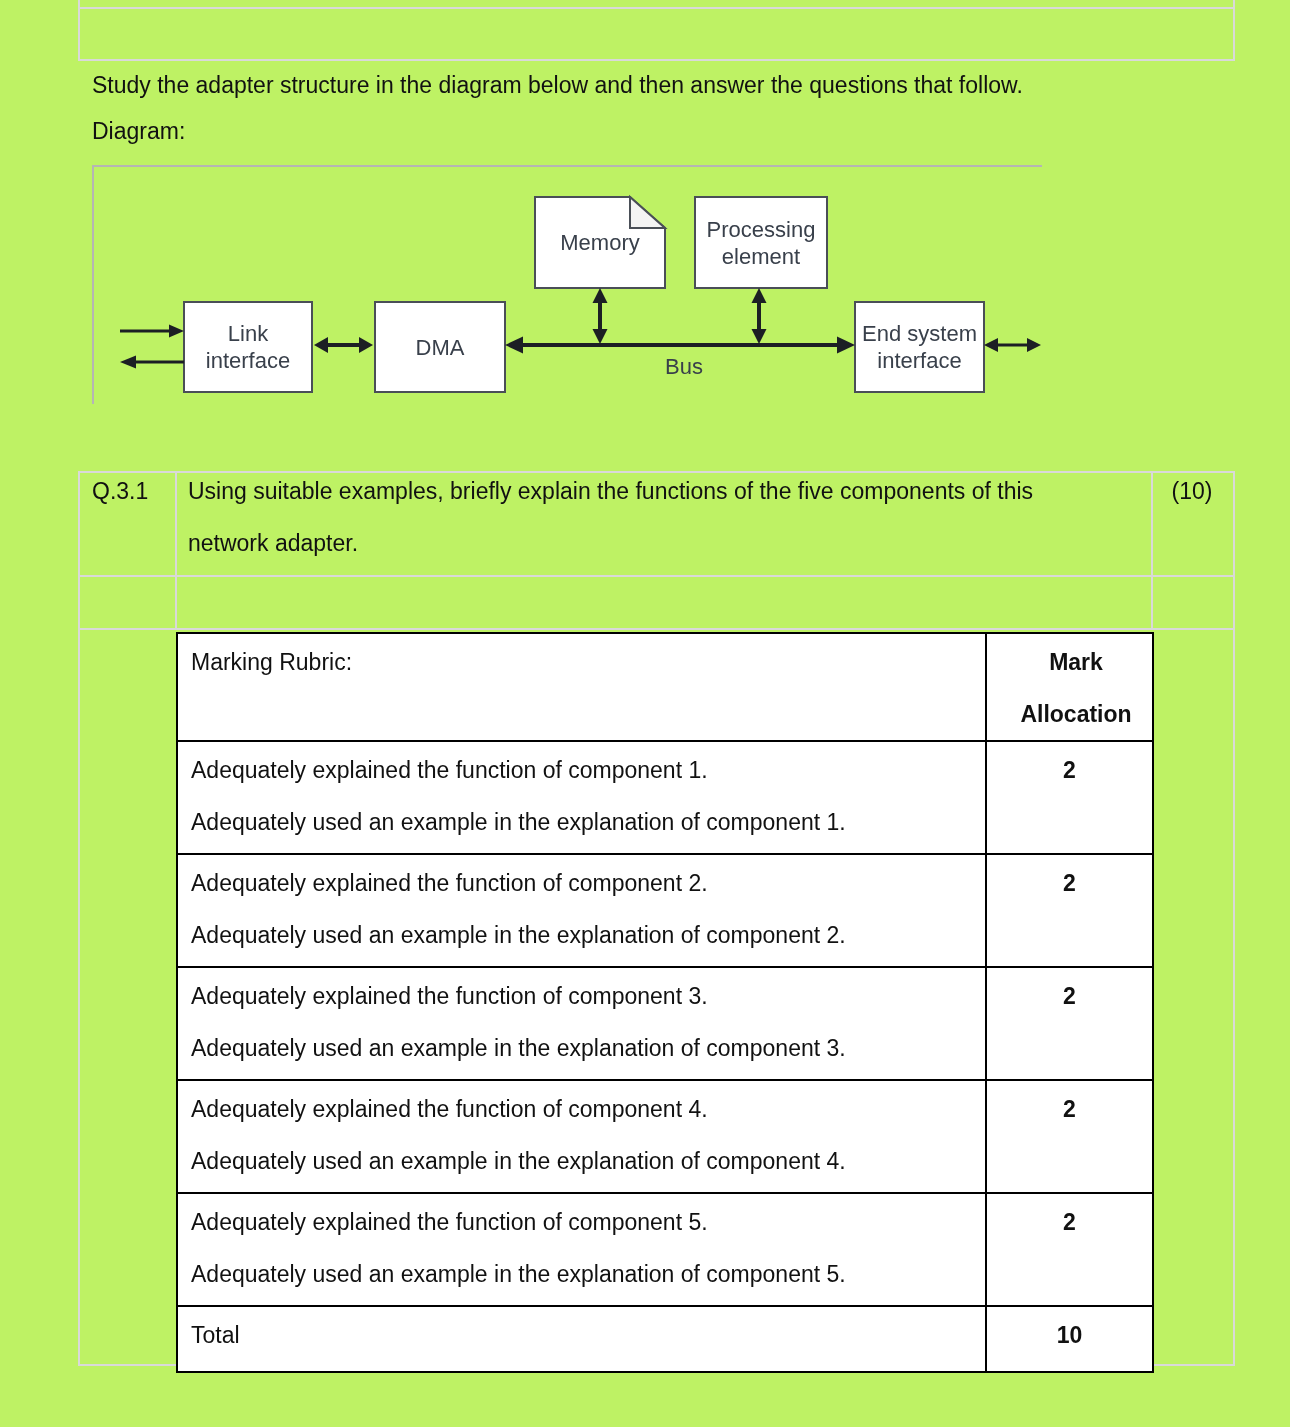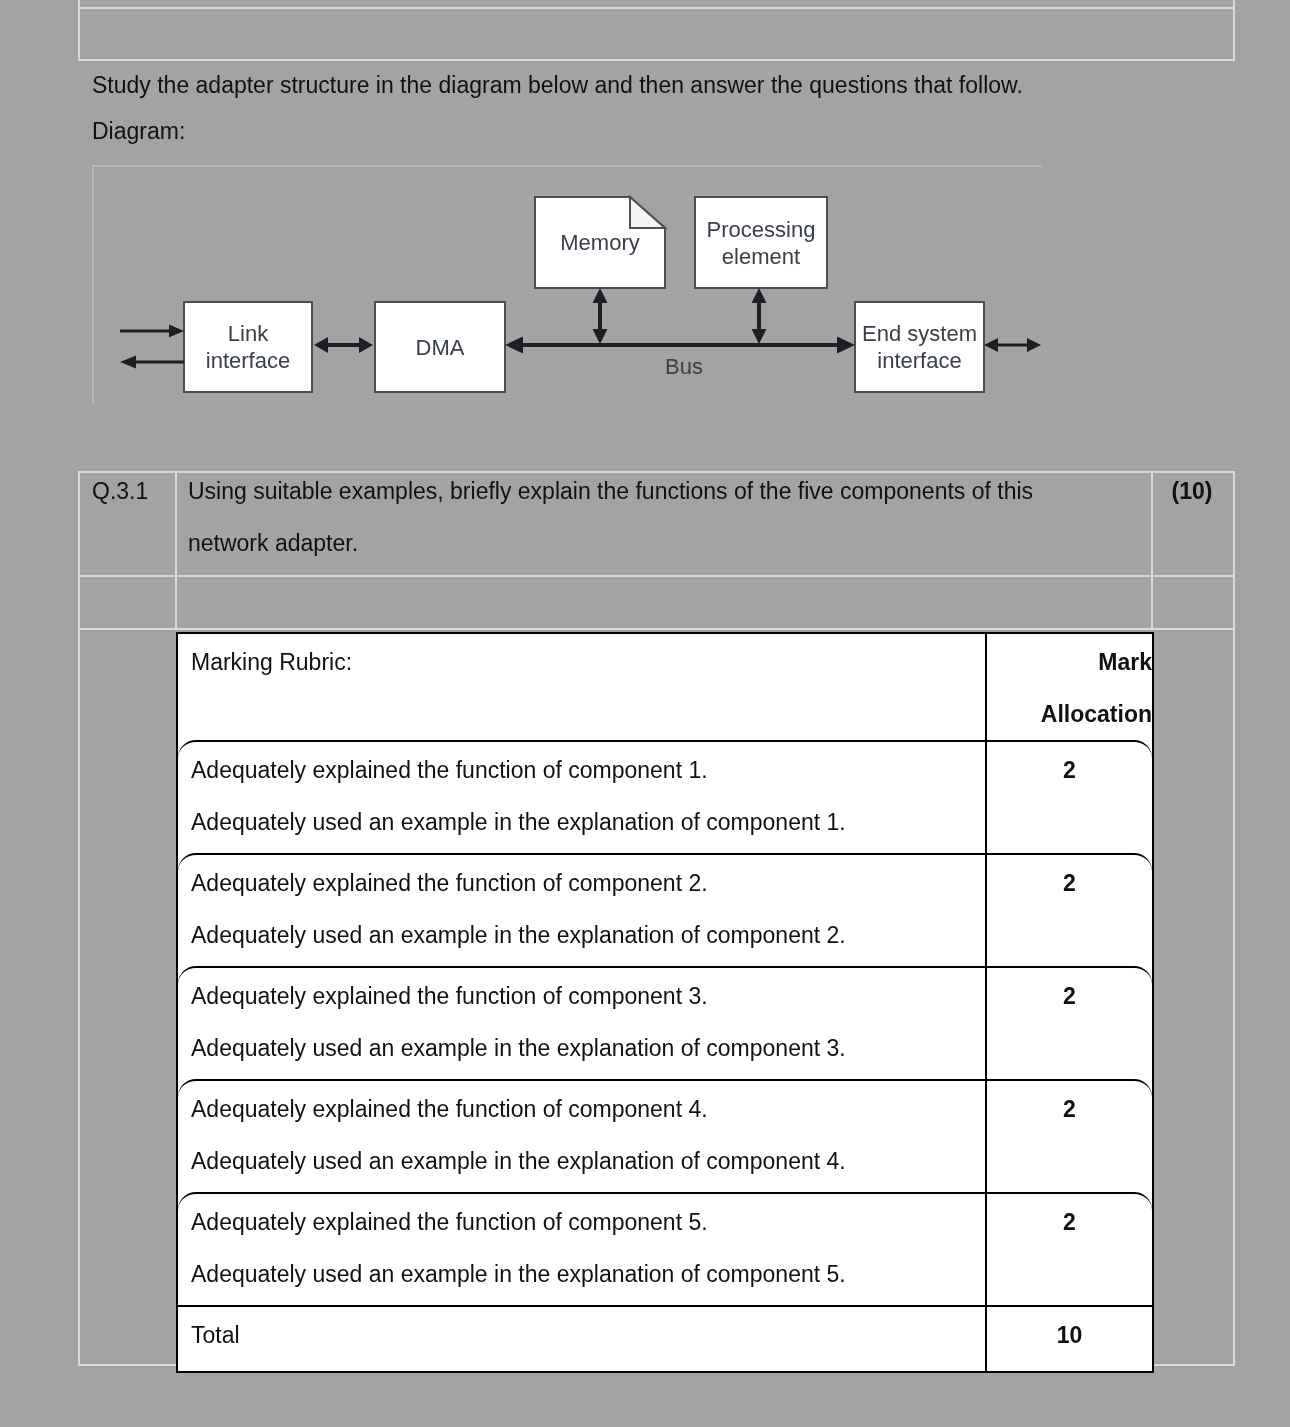--- a/index.html
+++ b/index.html
@@ -1,19 +1,19 @@
 <!DOCTYPE html>
 <html><head>
 <meta charset="utf-8">
 <style>
   html,body{margin:0;padding:0;background:#ffffff;}
   .page{
     position:relative;
     width:1290px;height:1427px;
-    background:#a3a3a3;
+    background:#bef264;
     font-family:"Liberation Sans",sans-serif;
     color:#111111;
     overflow:hidden;
   }
   
   .gl{position:absolute;background:#d9d9d9;}
   .gl.h{height:2px;}
   .gl.v{width:2px;}
   
   .body-text{position:absolute;font-size:23px;line-height:28px;white-space:nowrap;}
@@ -32,32 +32,32 @@
     font-size:22px;line-height:27px;color:#39404b;
   }
   
   .rubric{
     position:absolute;left:176px;top:632px;width:978px;
     border:2px solid #000;box-sizing:border-box;background:#fff;
   }
   .r-row{display:flex;box-sizing:border-box;}
   .r-bt{border-top:2px solid #000;}
   .r-head{height:106px;}
-  .r-item{height:113px;border-radius:18px;}
+  .r-item{height:113px;}
   .r-total{height:66px;}
   .r-main{
     flex:0 0 809px;box-sizing:border-box;border-right:2px solid #000;
     padding:2px 0 0 13px;font-size:23px;line-height:52px;
   }
   .r-main div{white-space:nowrap;}
   .r-mark{
     flex:1;box-sizing:border-box;padding-top:2px;
     font-size:23px;line-height:52px;text-align:center;font-weight:bold;
   }
-  .r-mark.hdr{text-align:right;padding-left:13px;}
+  .r-mark.hdr{text-align:center;padding-left:13px;}
 </style>
 </head>
 <body>
 
 <div class="page">
 
   <div>
     <div class="gl h" style="left:78px;top:7px;width:1157px;"></div>
     <div class="gl h" style="left:78px;top:59px;width:1157px;"></div>
     <div class="gl v" style="left:78px;top:0;height:61px;"></div>
@@ -136,21 +136,21 @@
     </div>
   </div>
 
   <div class="two-line bold" style="left:92px;top:465px;">
     <div>Q.3.1</div>
   </div>
   <div class="two-line" style="left:188px;top:465px;">
     <div>Using suitable examples, briefly explain the functions of the five components of this</div>
     <div>network adapter.</div>
   </div>
-  <div class="two-line" style="left:1151px;top:465px;width:82px;text-align:center;font-weight:bold;">
+  <div class="two-line" style="left:1151px;top:465px;width:82px;text-align:center;">
     <div>(10)</div>
   </div>
 
   <div class="rubric">
     <div class="r-row r-head">
       <div class="r-main bold">
         <div>Marking Rubric:</div>
       </div>
       <div class="r-mark hdr">
         <div>Mark</div>

